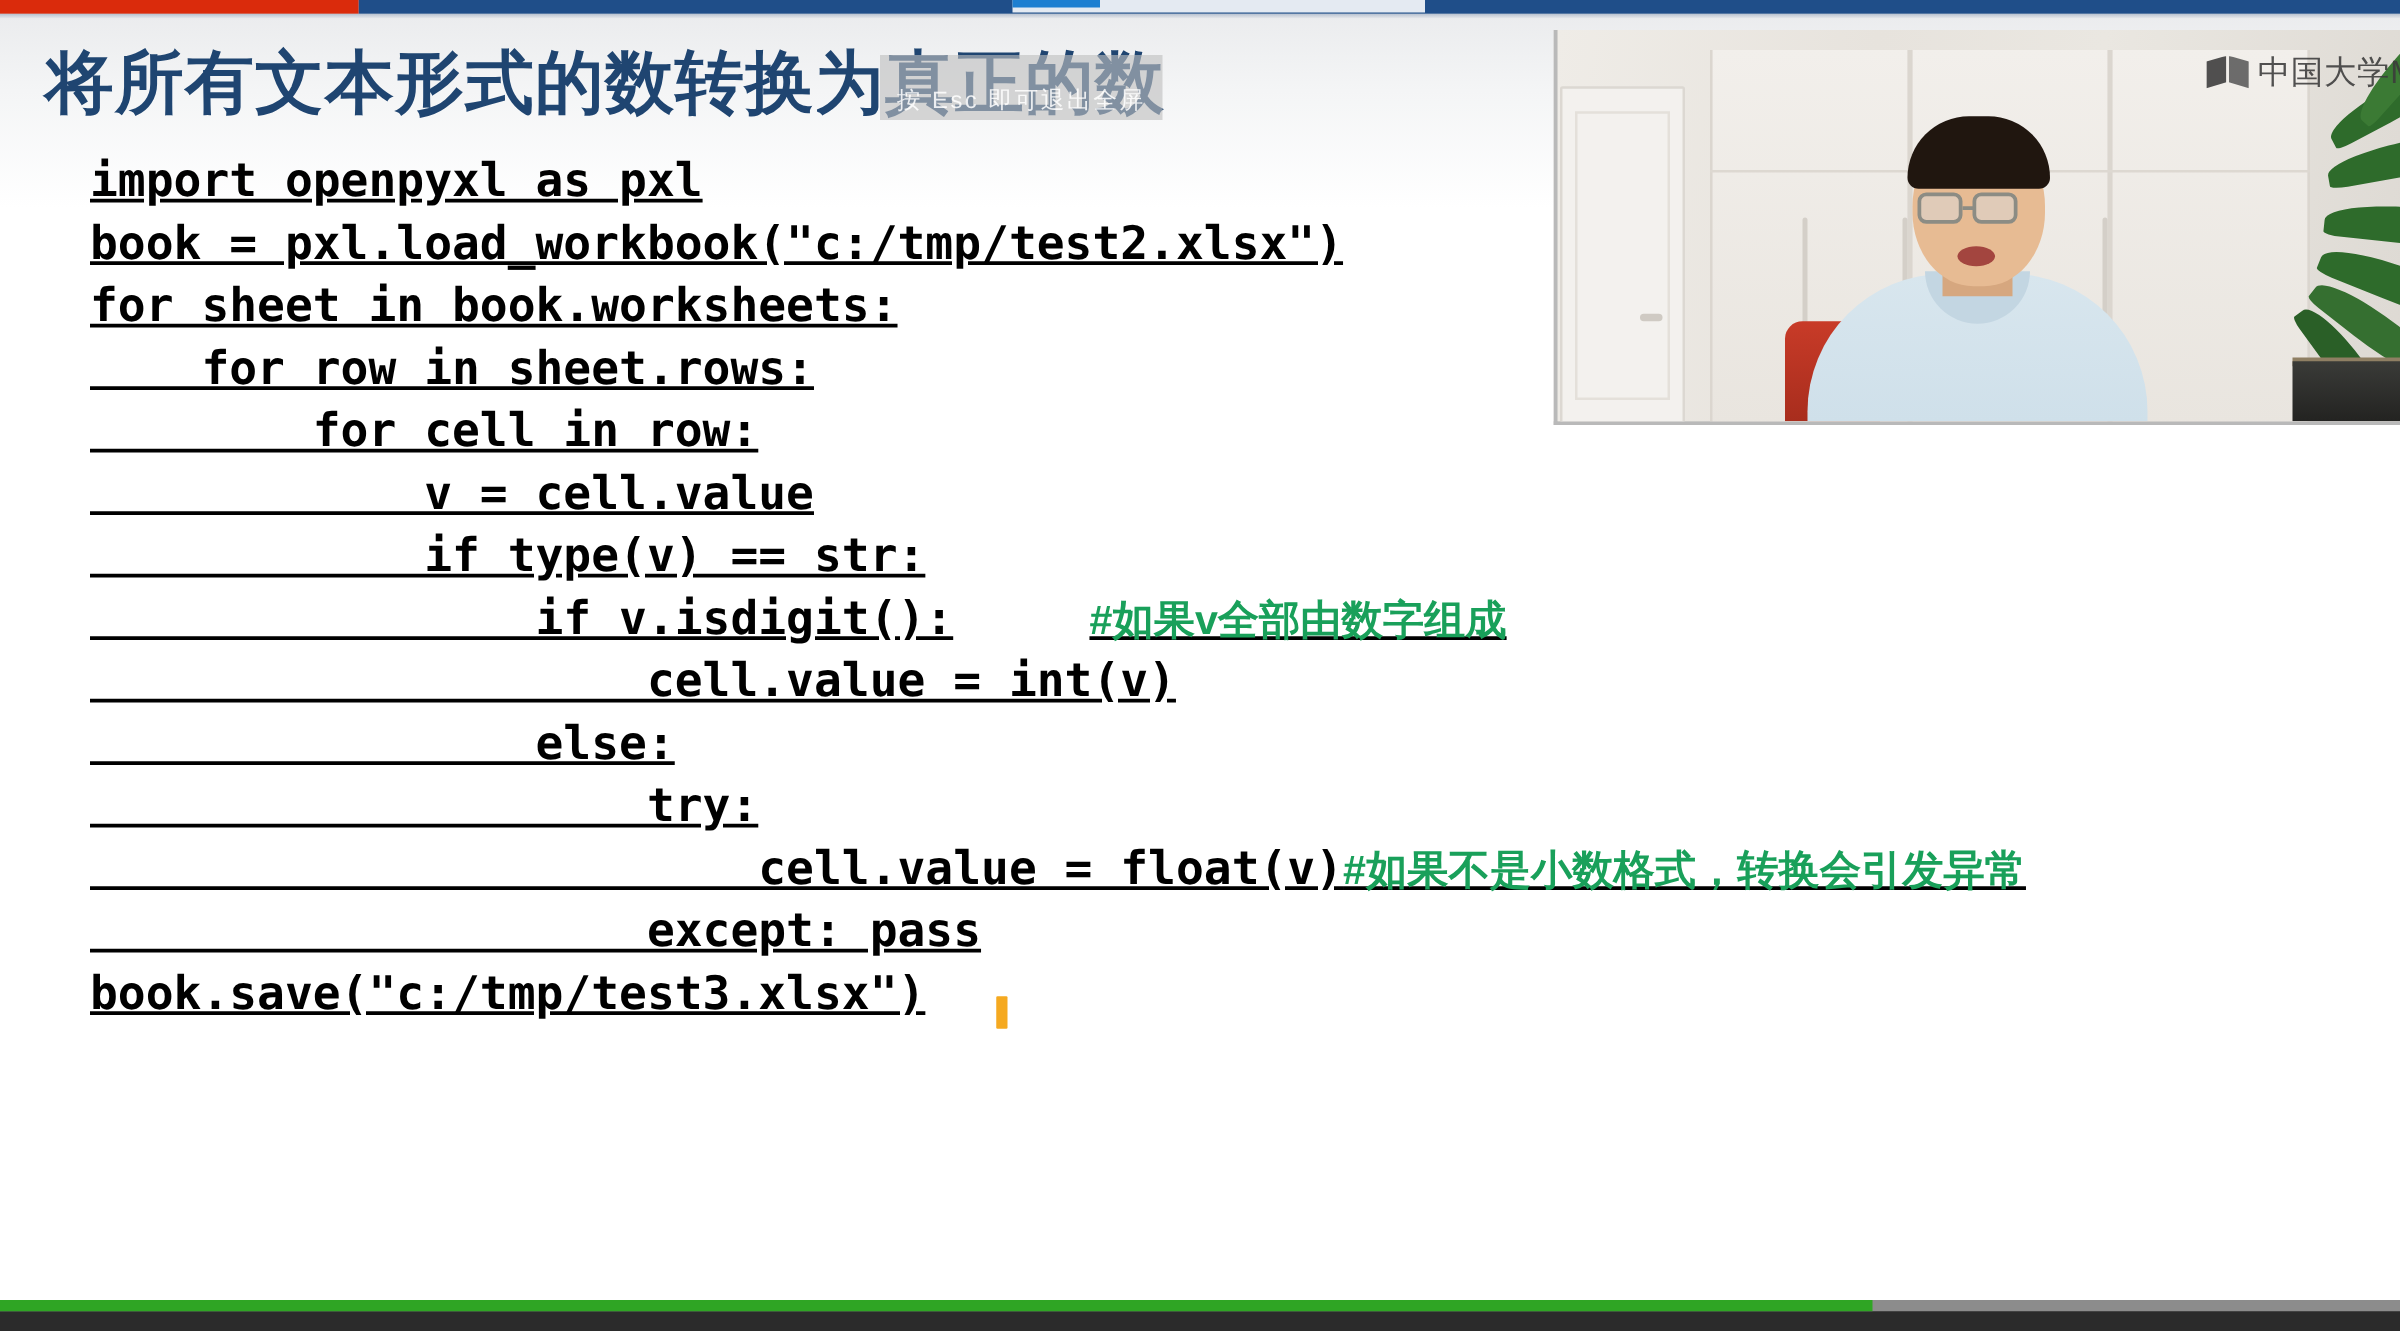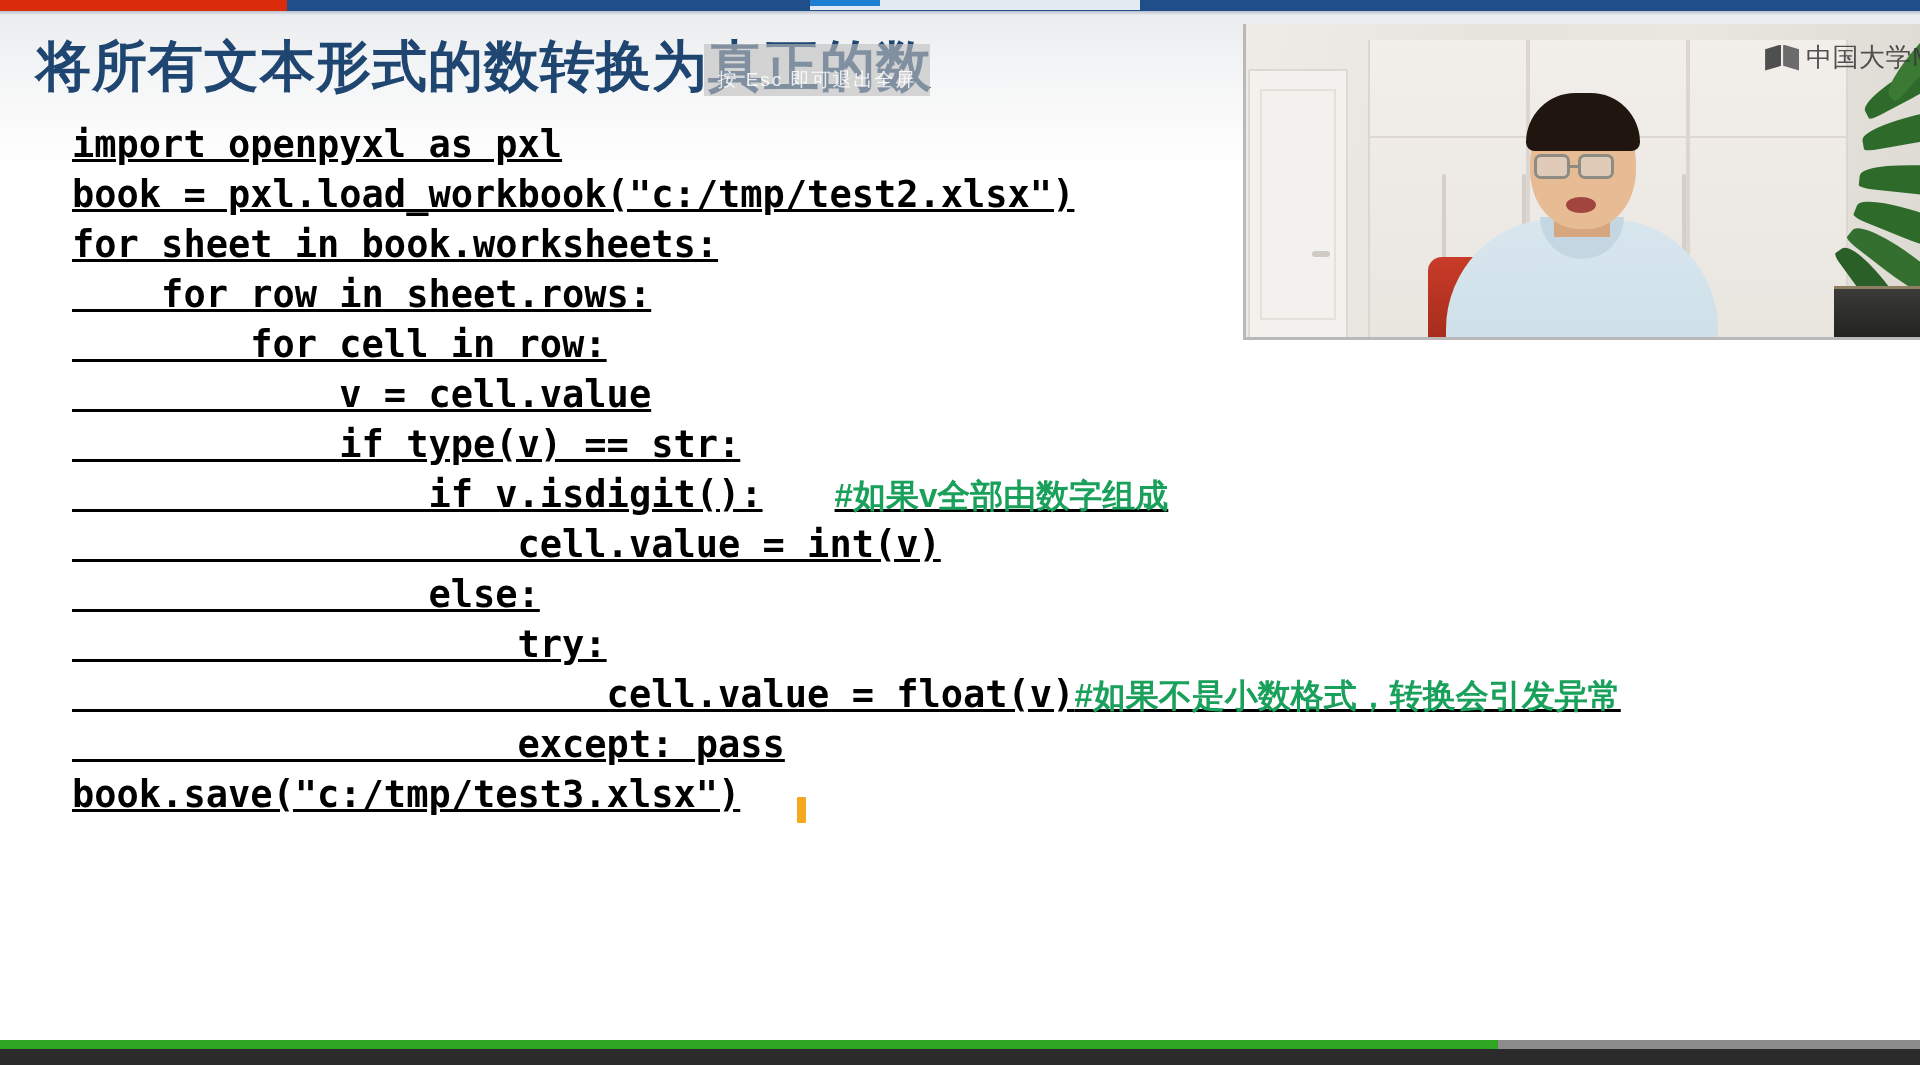--- a/index.html
+++ b/index.html
@@ -92,21 +92,21 @@
     line-height: 50px;
     white-space: pre;
     text-decoration: underline;
   }
   .code-line {
     white-space: pre;
     display: block;
     height: 50px;
   }
   .cmt { color: #19a05a; font-family: "Liberation Sans", sans-serif; font-weight: 700; font-size: 33px; }
-  .cmt-far { margin-left: 72px; }
+  .cmt-far { margin-left: 109px; }
 
   
   #caret-marker {
     position: absolute;
     left: 797px; top: 797px;
     width: 9px; height: 26px;
     background: #f5a920;
     border-radius: 1px;
   }
 

